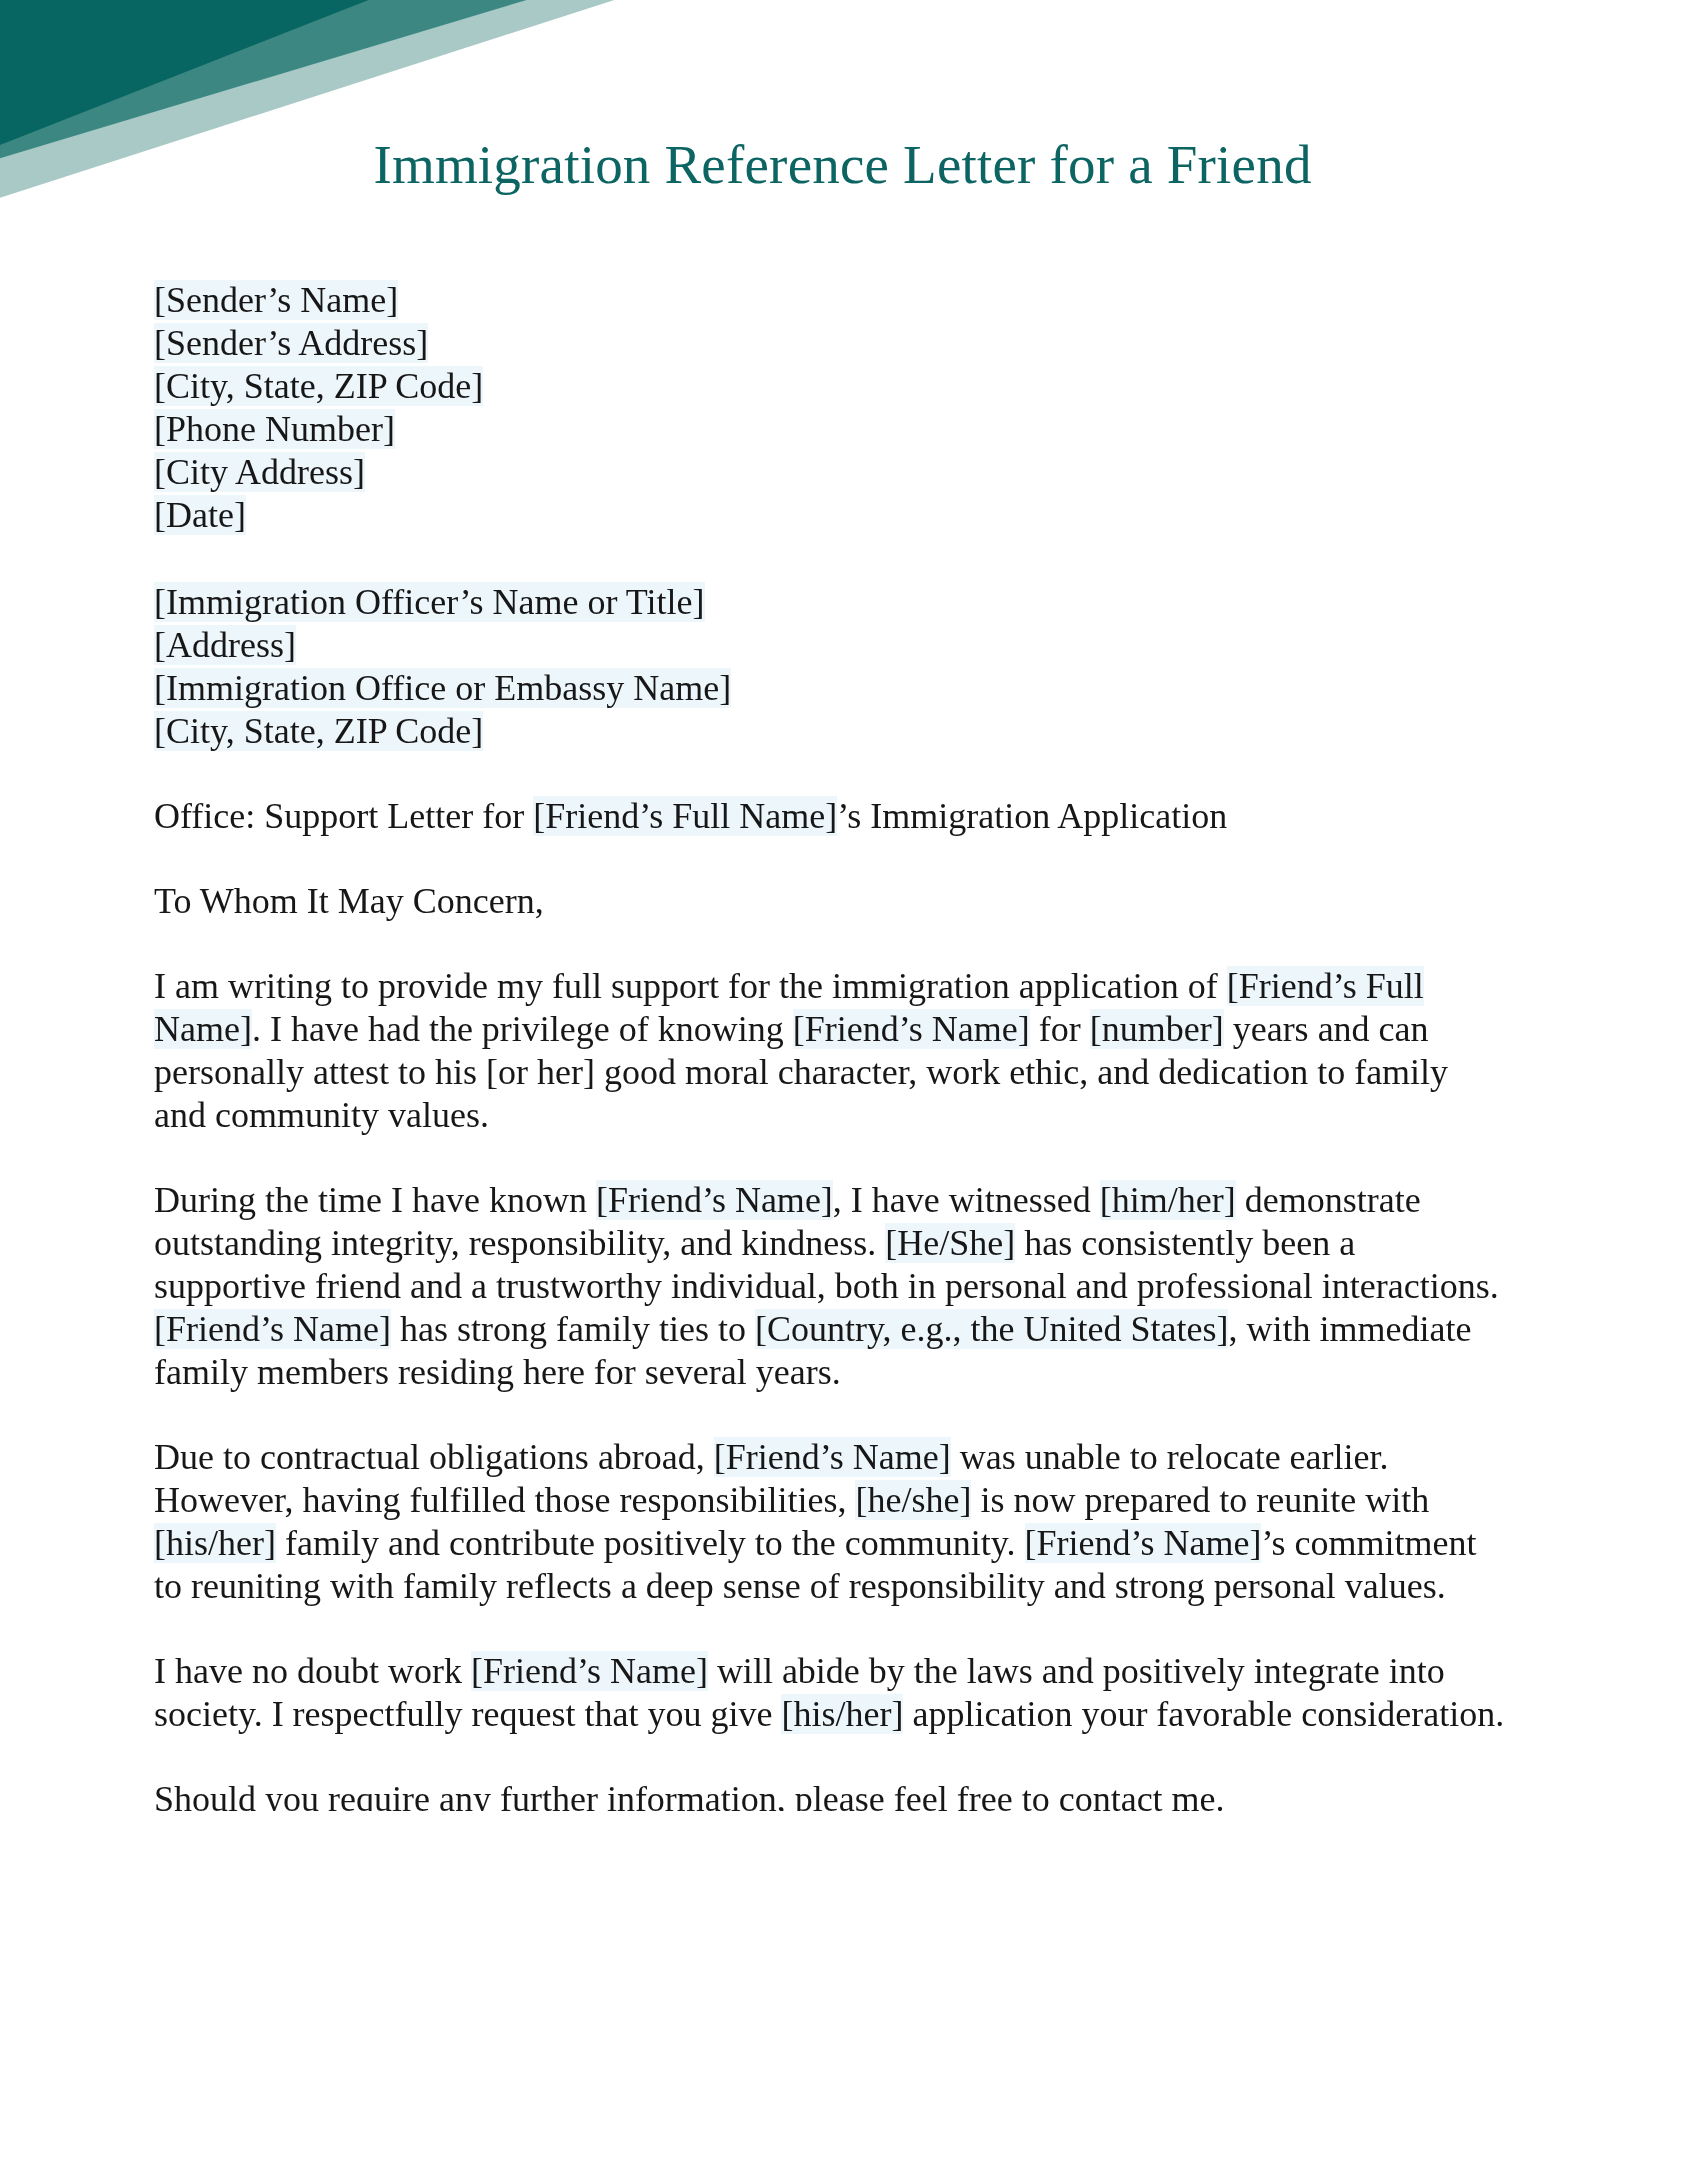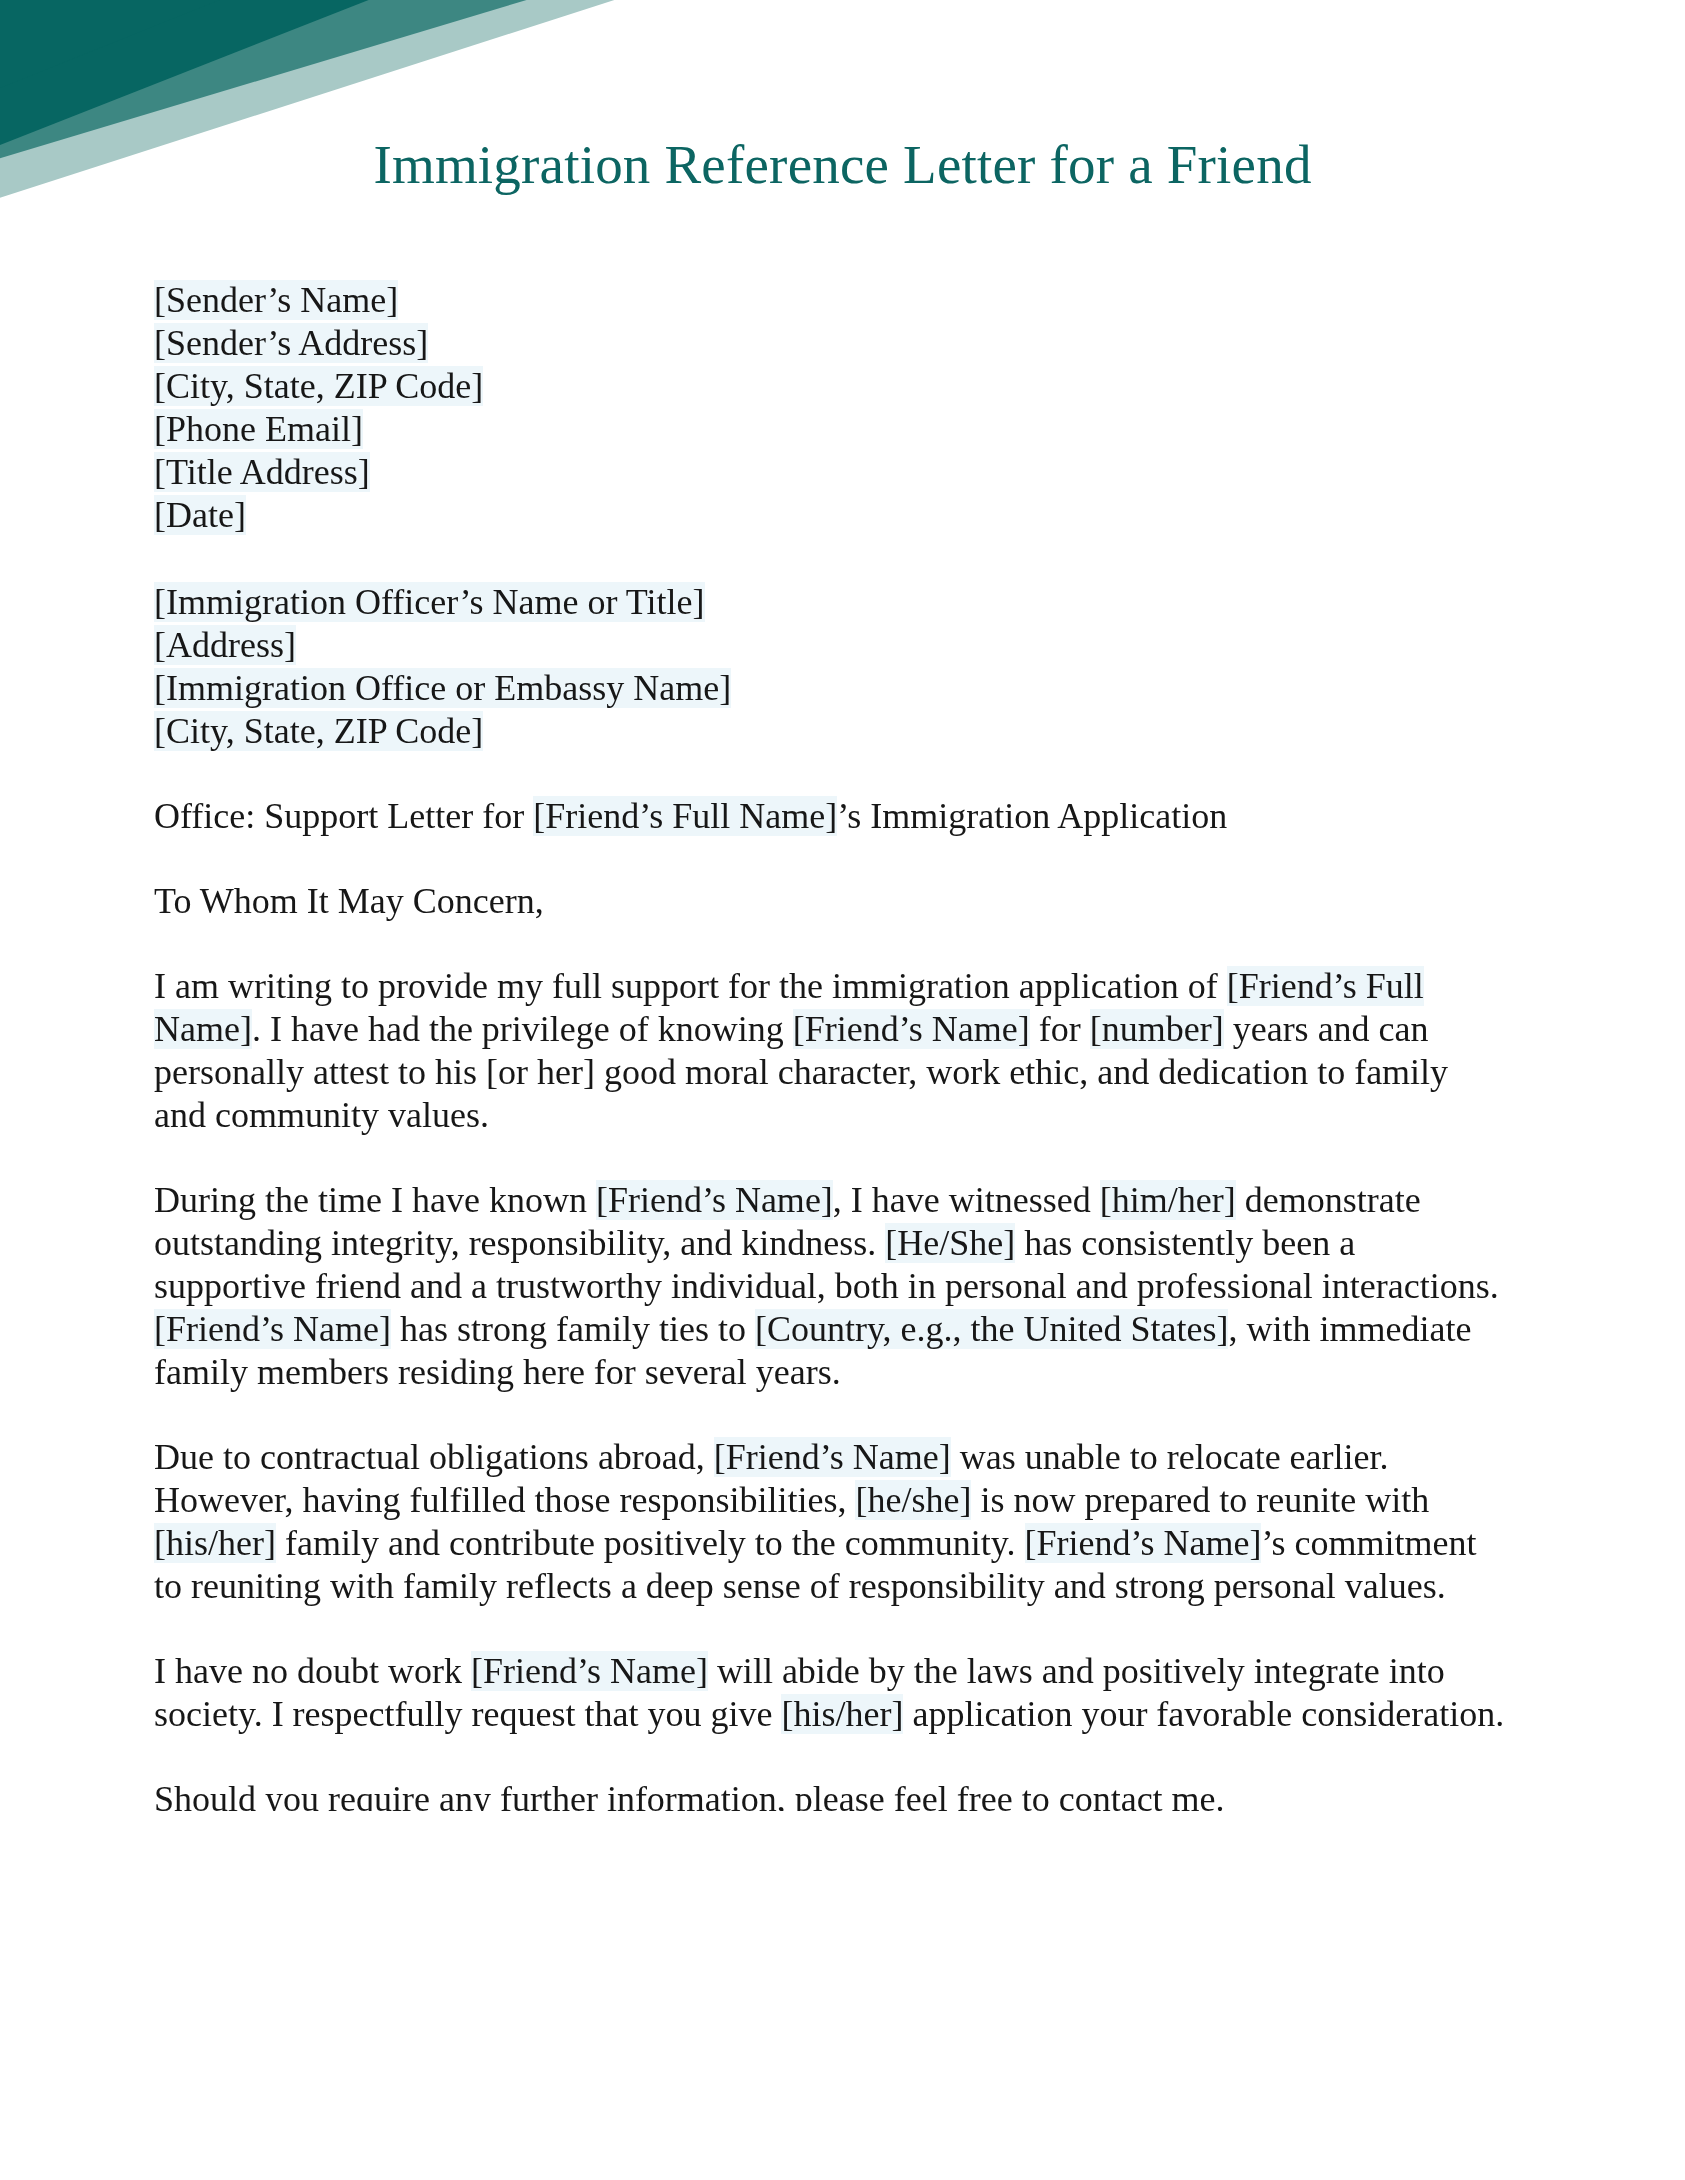--- a/index.html
+++ b/index.html
@@ -131,22 +131,22 @@
   <div class="title-wrap">
     <h1 class="doc-title">Immigration Reference Letter for a Friend</h1>
   </div>
 
   <div class="body-area">
 
     <div class="block">
       <span class="line"><span class="ph">[Sender’s Name]</span></span>
       <span class="line"><span class="ph">[Sender’s Address]</span></span>
       <span class="line"><span class="ph">[City, State, ZIP Code]</span></span>
-      <span class="line"><span class="ph">[Phone Email]</span></span>
-      <span class="line"><span class="ph">[Title Address]</span></span>
+      <span class="line"><span class="ph">[Phone Number]</span></span>
+      <span class="line"><span class="ph">[City Address]</span></span>
       <span class="line"><span class="ph">[Date]</span></span>
     </div>
 
     <div class="gap-s"></div>
 
     <div class="block">
       <span class="line"><span class="ph">[Immigration Officer’s Name or Title]</span></span>
       <span class="line"><span class="ph">[Address]</span></span>
       <span class="line"><span class="ph">[Immigration Office or Embassy Name]</span></span>
       <span class="line"><span class="ph">[City, State, ZIP Code]</span></span>

